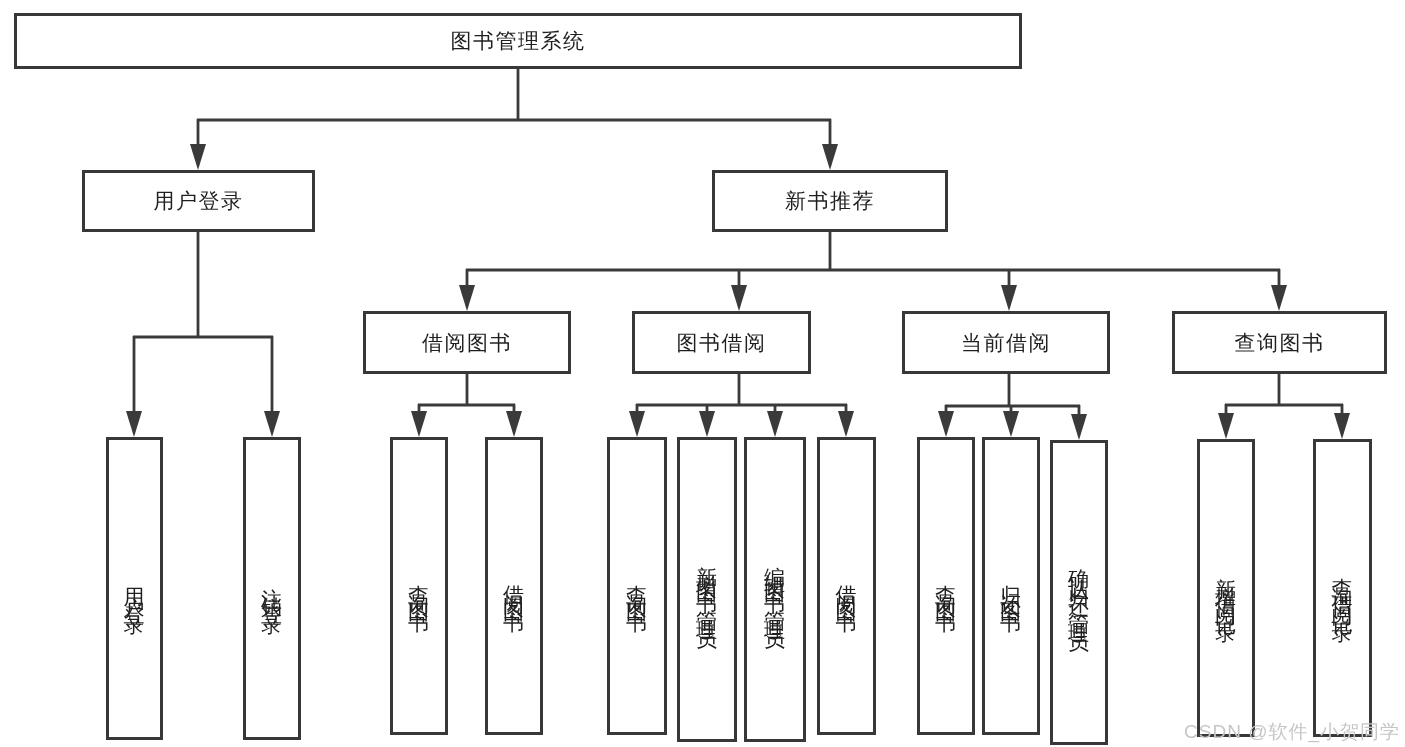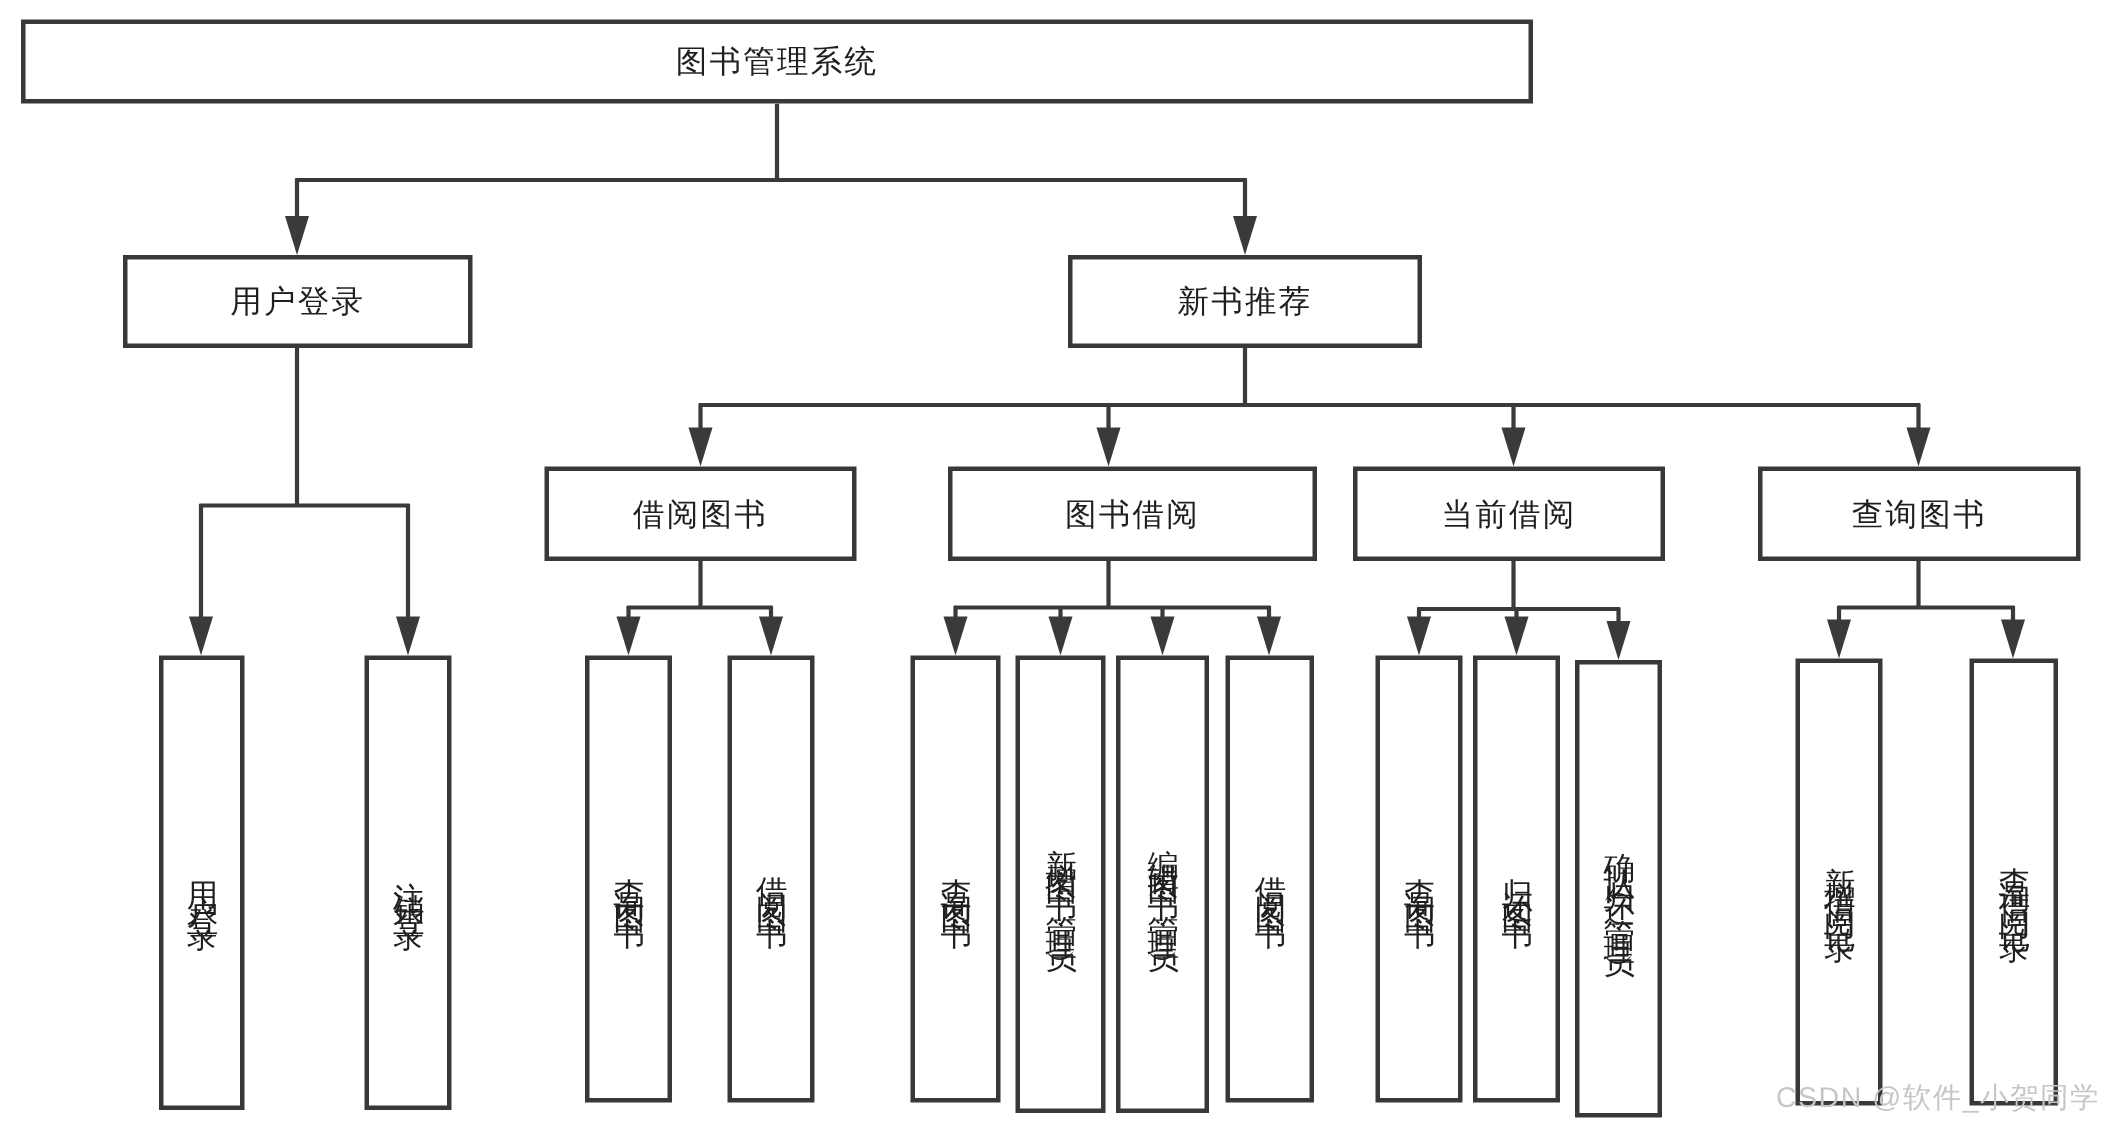--- a/index.html
+++ b/index.html
@@ -145,21 +145,21 @@
   <div class="node" style="left:82px;top:170px;width:233px;height:62px">
     <span class="lbl-h">用户登录</span>
   </div>
   <div class="node" style="left:712px;top:170px;width:236px;height:62px">
     <span class="lbl-h">新书推荐</span>
   </div>
 
   <div class="node" style="left:363px;top:311px;width:208px;height:63px">
     <span class="lbl-h">借阅图书</span>
   </div>
-  <div class="node" style="left:632px;top:311px;width:246px;height:63px">
+  <div class="node" style="left:632px;top:311px;width:179px;height:63px">
     <span class="lbl-h">图书借阅</span>
   </div>
   <div class="node" style="left:902px;top:311px;width:208px;height:63px">
     <span class="lbl-h">当前借阅</span>
   </div>
   <div class="node" style="left:1172px;top:311px;width:215px;height:63px">
     <span class="lbl-h">查询图书</span>
   </div>
 
   <div class="node" style="left:106px;top:437px;width:57px;height:303px">

